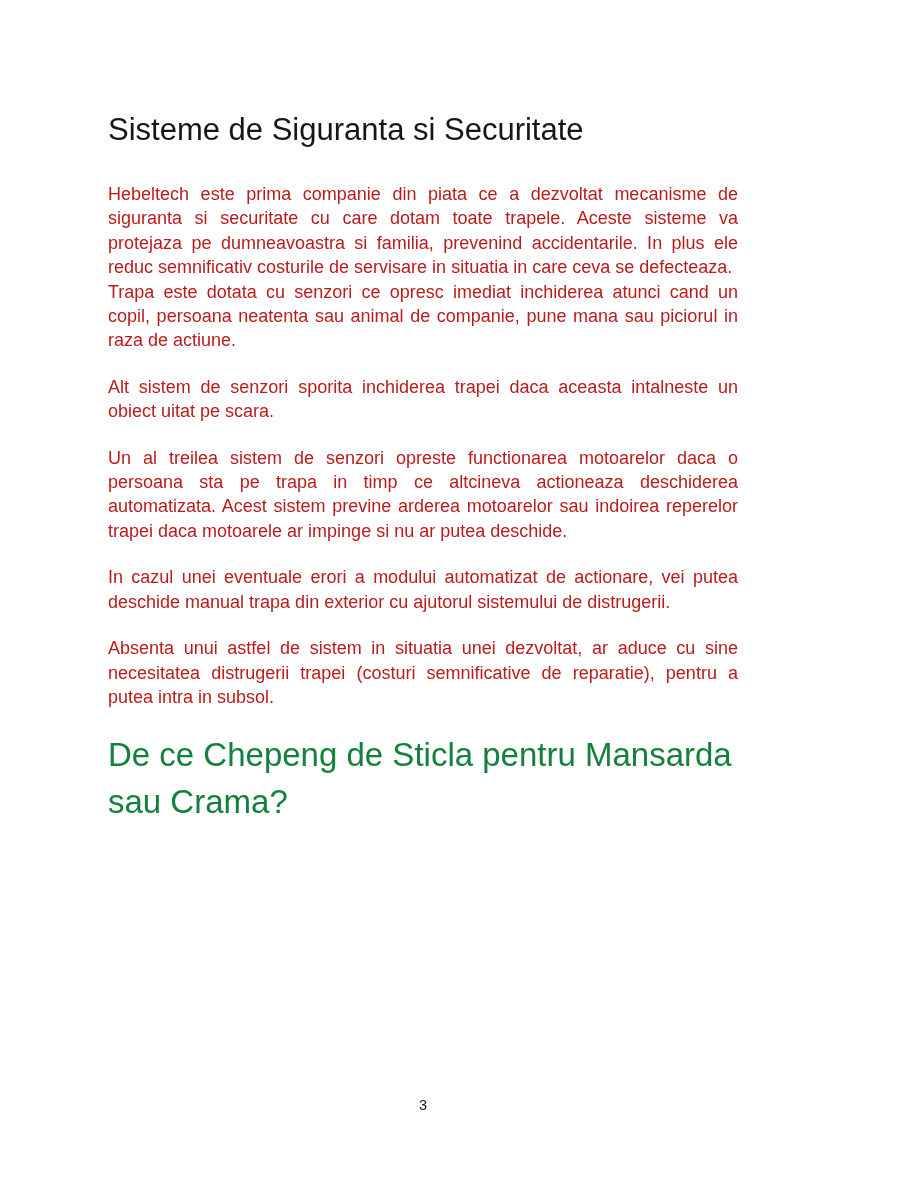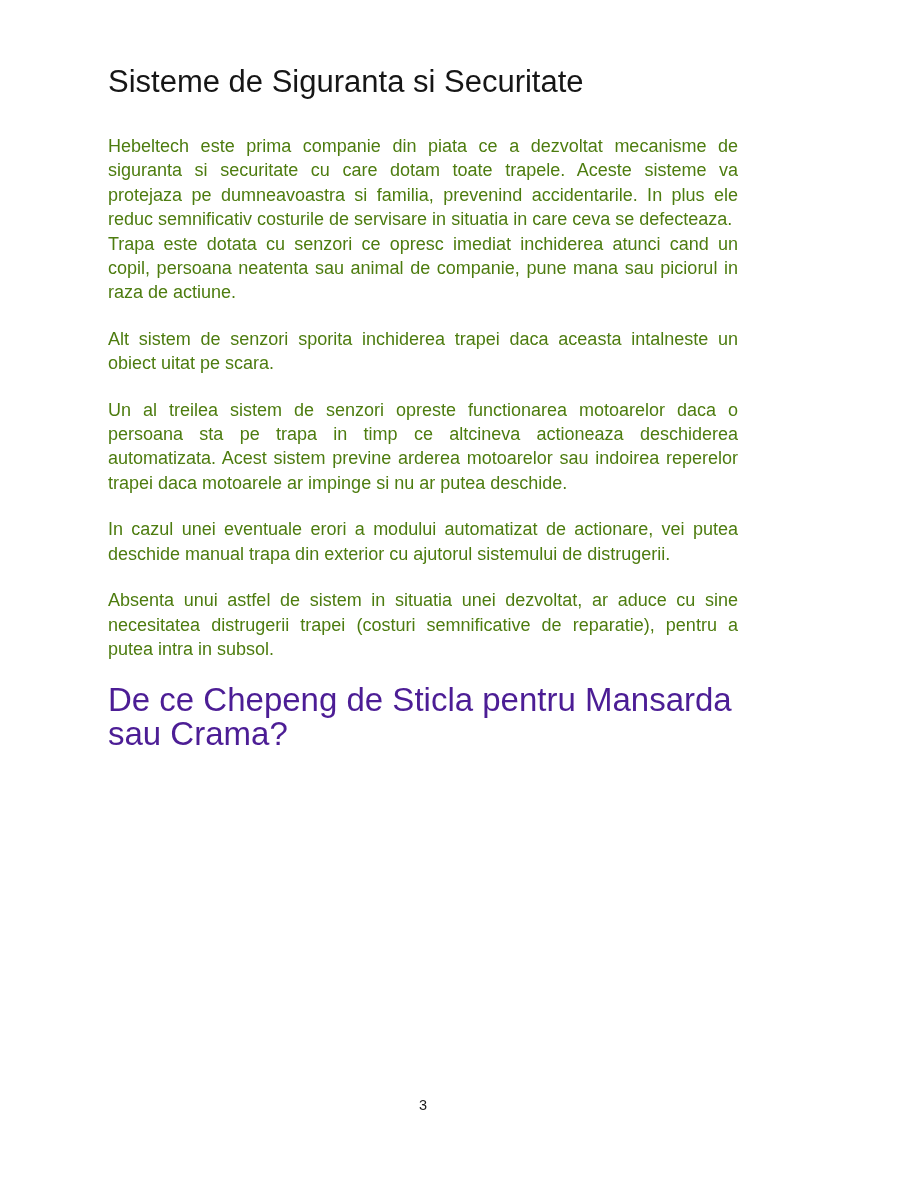--- a/index.html
+++ b/index.html
@@ -6,45 +6,45 @@
     margin: 0;
     padding: 0;
     background: #ffffff;
   }
   .page {
     position: relative;
     width: 846px;
     height: 1190px;
     background: #ffffff;
     box-sizing: border-box;
-    padding: 64px 108px 0 108px;
+    padding: 112px 108px 0 108px;
     font-family: "Liberation Sans", sans-serif;
     color: #161616;
     overflow: hidden;
   }
   h1.doc-h1 {
     font-size: 31px;
     line-height: 36px;
     font-weight: 400;
     margin: 0 0 34px 0;
     color: #161616;
   }
   h2.doc-h2 {
     font-size: 33px;
-    line-height: 34px;
+    line-height: 47px;
     font-weight: 400;
     margin: 0 0 23px 0;
-    color: #4c1d95;
+    color: #15803d;
   }
   p.doc-p {
     font-size: 18px;
     line-height: 24.4px;
     text-align: justify;
     margin: 0 0 22px 0;
-    color: #4d7c0f;
+    color: #b91c1c;
   }
   p.doc-p.tight {
     margin-bottom: 0;
   }
   .page-number {
     position: absolute;
     left: 0;
     right: 0;
     top: 1096px;
     text-align: center;

